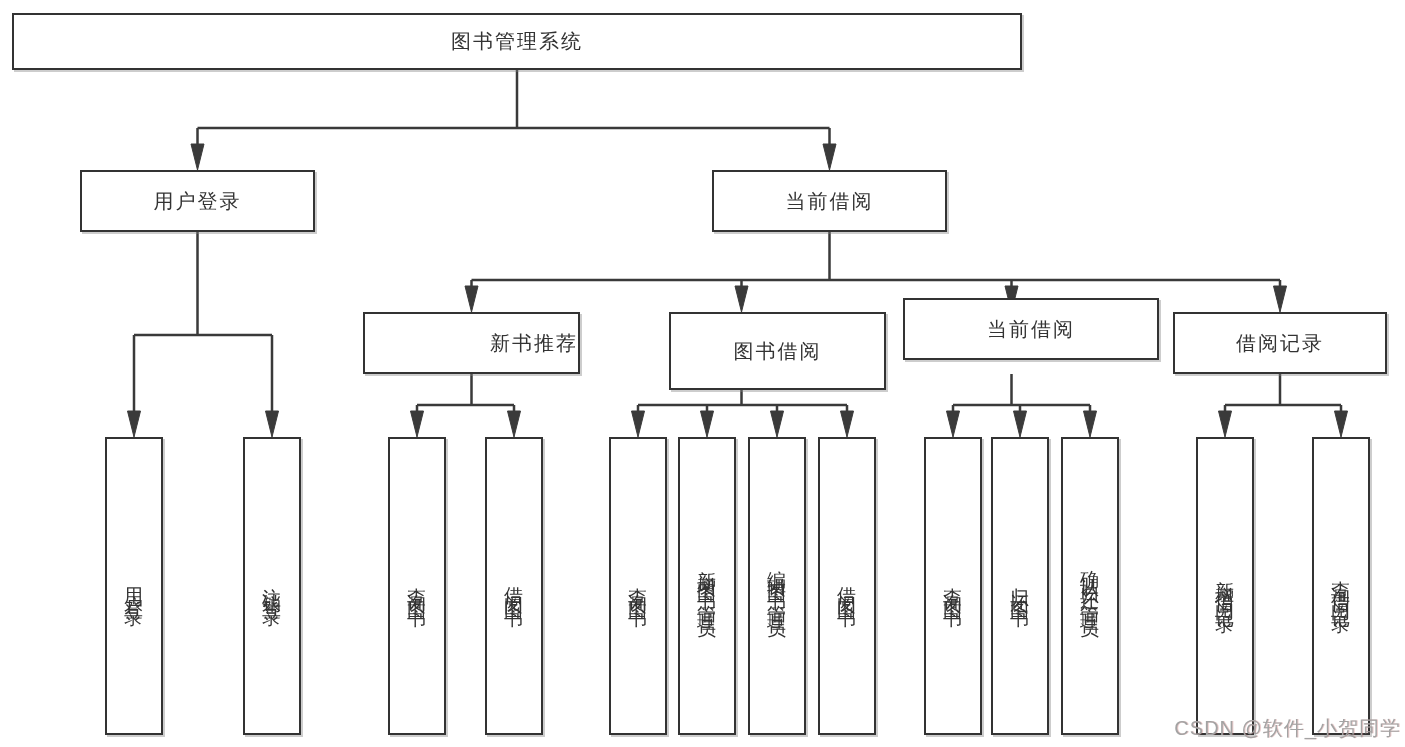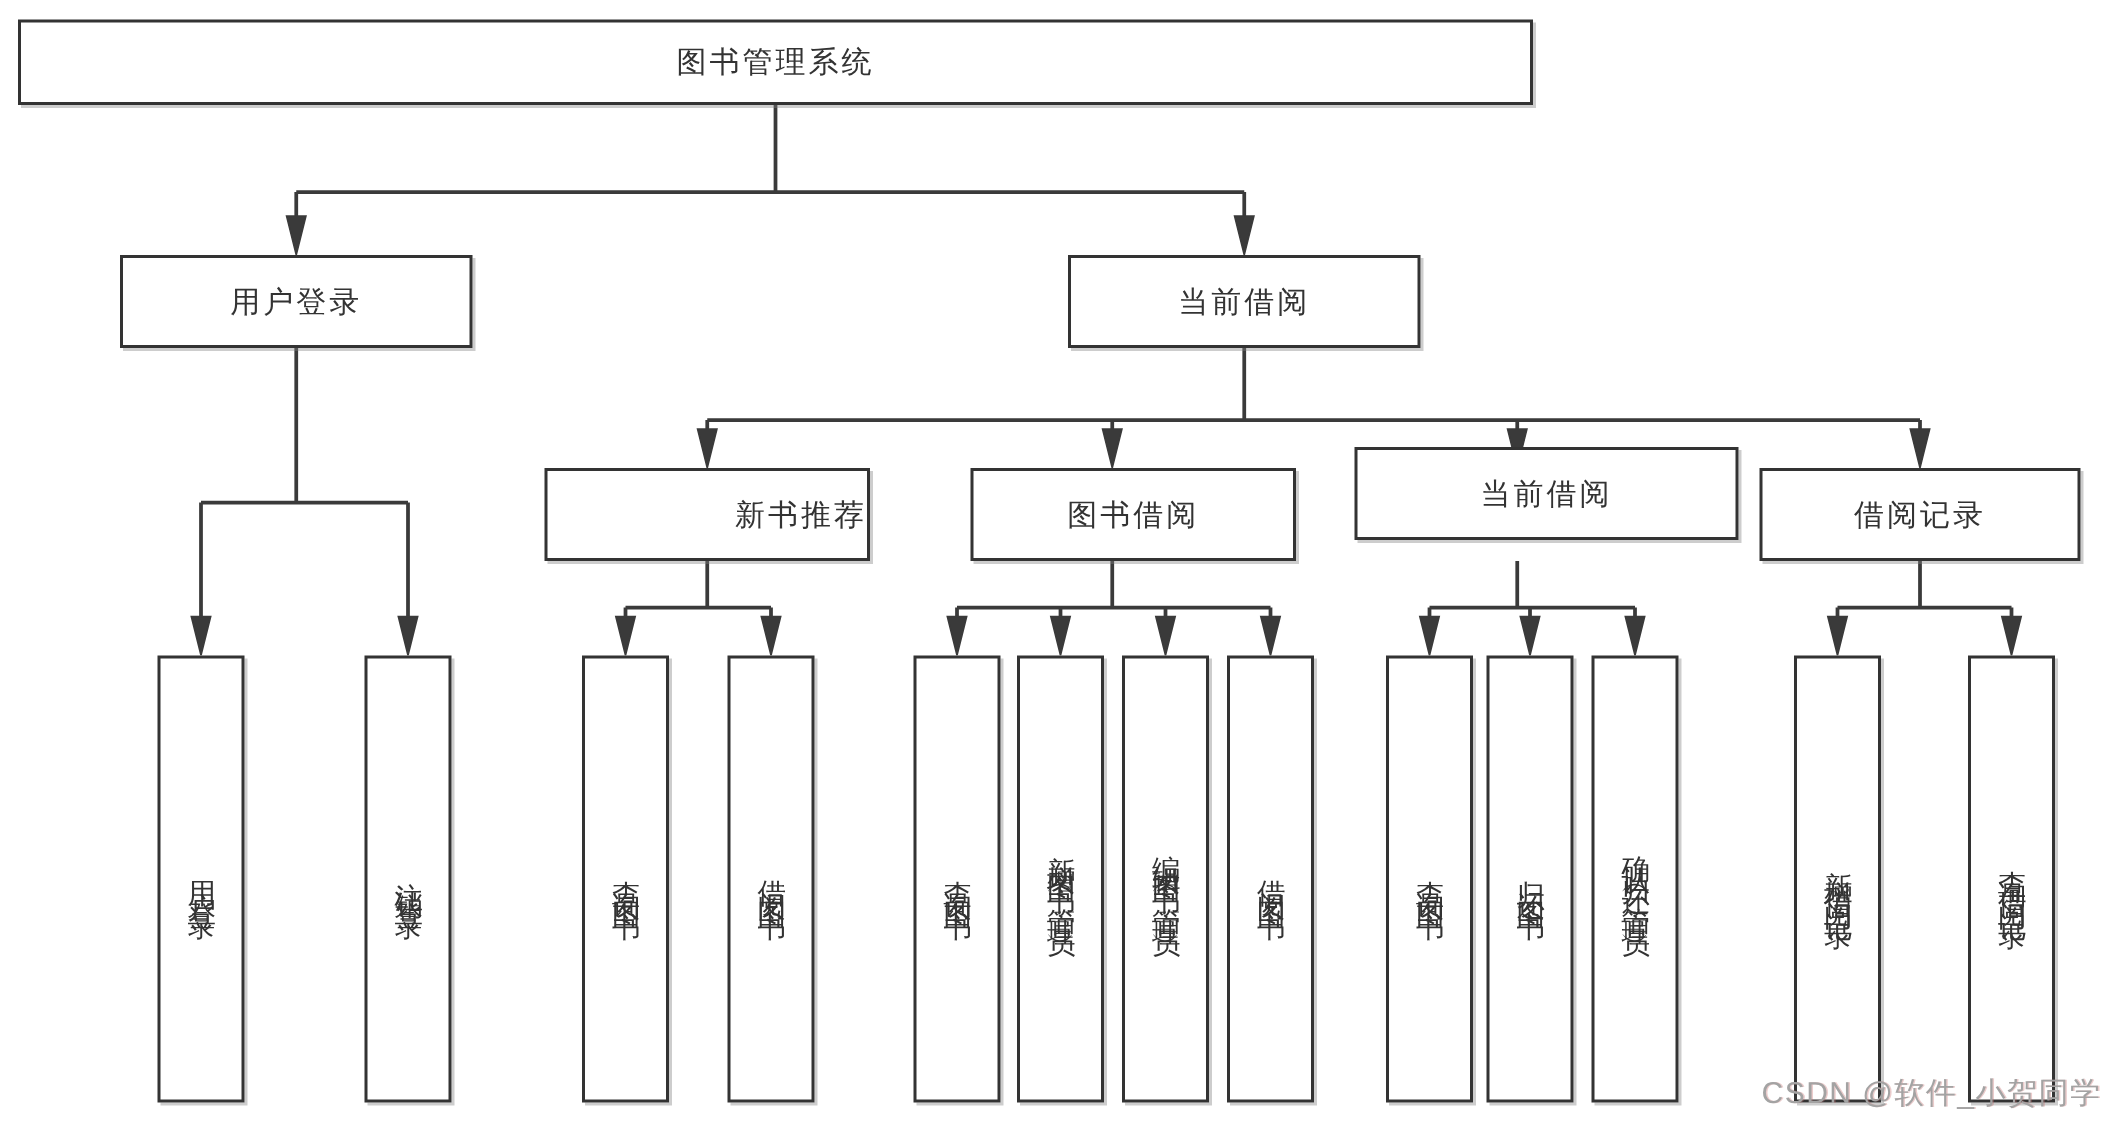--- a/index.html
+++ b/index.html
@@ -87,21 +87,21 @@
   <div class="node h-node" style="left:80px;top:170px;width:235px;height:62px;">
     <span>用户登录</span>
   </div>
   <div class="node h-node" style="left:712px;top:170px;width:235px;height:62px;">
     <span>当前借阅</span>
   </div>
 
   <div class="node h-node" style="left:363px;top:312px;width:217px;height:62px;justify-content:flex-end;">
     <span>新书推荐</span>
   </div>
-  <div class="node h-node" style="left:647px;top:312px;width:217px;height:62px;">
+  <div class="node h-node" style="left:669px;top:312px;width:217px;height:78px;">
     <span>图书借阅</span>
   </div>
   <div class="node h-node" style="left:903px;top:298px;width:256px;height:62px;">
     <span>当前借阅</span>
   </div>
   <div class="node h-node" style="left:1173px;top:312px;width:214px;height:62px;">
     <span>借阅记录</span>
   </div>
 
   <div class="node v-node" style="left:105px;top:437px;width:58px;height:298px;">

